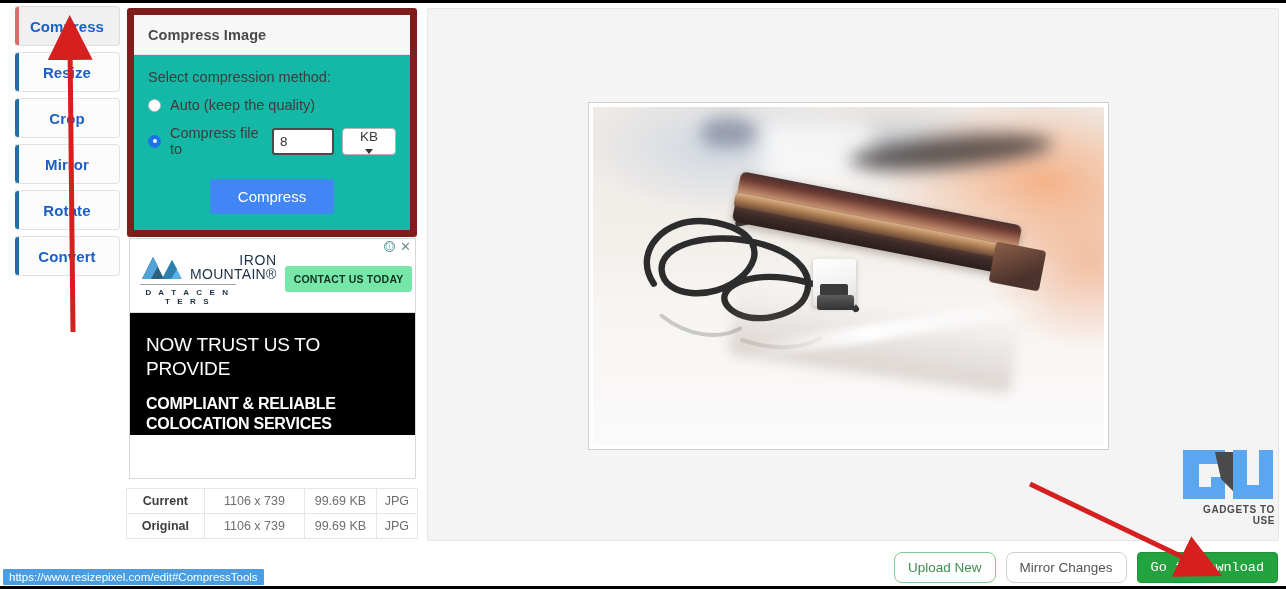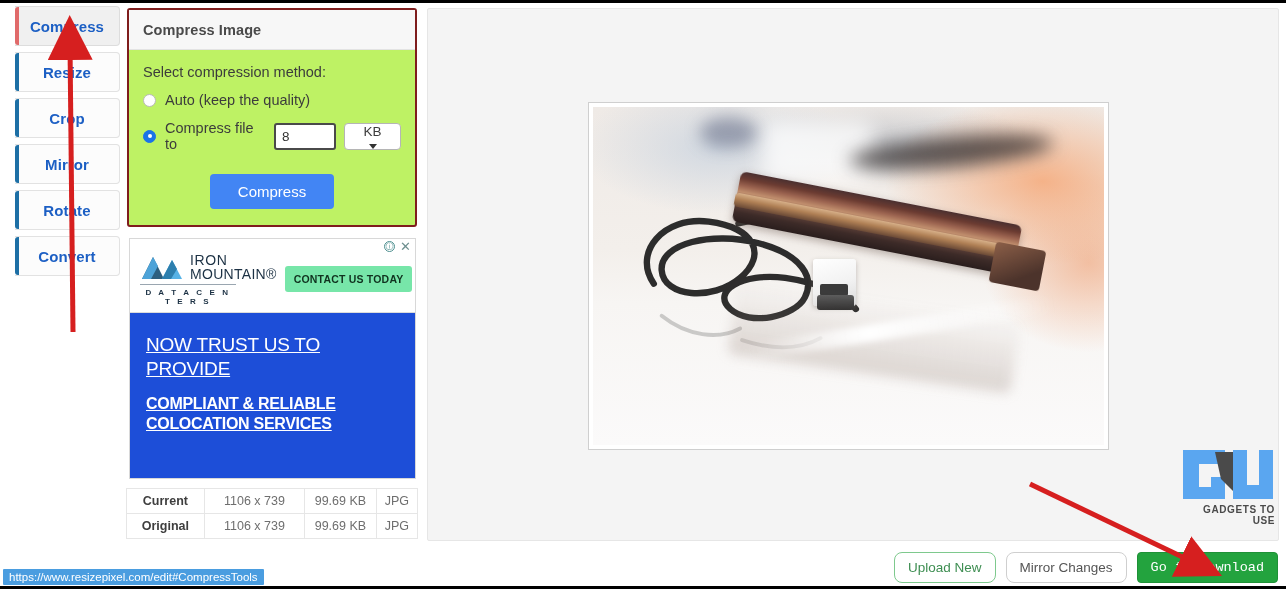--- a/index.html
+++ b/index.html
@@ -56,22 +56,22 @@
     background: #f0f0f0;
     border-color: #dddddd;
     color: #1c5fc4;
   }
   .tab.active::before { background: #e06a6a; }
 
   
   .tool-panel {
     position: absolute; left: 127px; top: 8px;
     width: 290px;
-    background: #bef264;
-    border: 2px solid #7f1d1d;
+    background: #14b8a6;
+    border: 7px solid #7f1d1d;
     border-radius: 3px;
   }
   .tool-panel-header {
     height: 40px;
     background: #f7f7f7;
     border-bottom: 1px solid #e3e3e3;
     display: flex; align-items: center;
     padding-left: 14px;
     font-size: 14.5px;
     font-weight: 700;
@@ -183,21 +183,21 @@
   }
   .ad-brandbar {
     height: 68px;
     display: flex; align-items: center;
     padding: 0 8px 0 10px;
     gap: 8px;
     background: #ffffff;
     border-bottom: 1px solid #dcdcdc;
   }
   .ad-logo { display: flex; flex-direction: column; }
-  .ad-logo-top { display: flex; align-items: flex-end; gap: 6px; }
+  .ad-logo-top { display: flex; align-items: flex-end; gap: 6px; text-align: right; }
   .mtn { width: 44px; height: 30px; position: relative; }
   .ad-logo-words { display: flex; flex-direction: column; line-height: 1.0; }
   .ad-iron {
     font-family: "Liberation Sans", sans-serif;
     font-size: 14px; color: #1c3144; letter-spacing: .6px;
   }
   .ad-mountain {
     font-family: "Liberation Sans", sans-serif;
     font-size: 14px; color: #1c3144; letter-spacing: .3px;
   }
@@ -212,25 +212,24 @@
     color: #10321f;
     font-size: 10.5px;
     font-weight: 700;
     letter-spacing: .2px;
     padding: 7px 9px;
     border-radius: 3px;
     white-space: nowrap;
     cursor: pointer;
   }
   .ad-body {
-    background: #1d4ed8;
-    height: 166px;
+    background: #000000;
+    height: 122px;
     padding: 20px 16px 0 16px;
     color: #ffffff;
-    text-decoration: underline;
   }
   .ad-h1 {
     font-size: 19px; line-height: 1.28; font-weight: 400; letter-spacing: -.2px;
   }
   .ad-h2 {
     margin-top: 12px;
     font-size: 16px; line-height: 1.26; font-weight: 700; letter-spacing: -.3px;
   }
 
   

